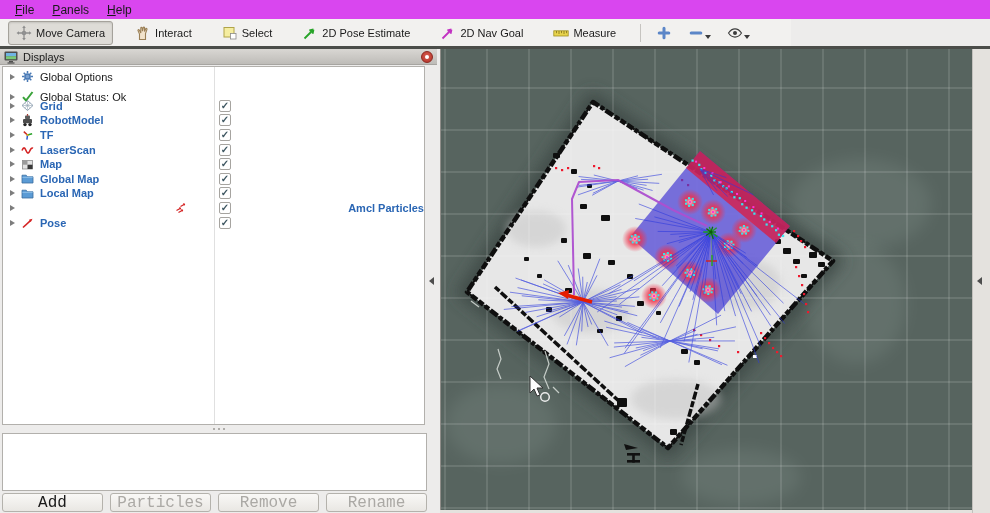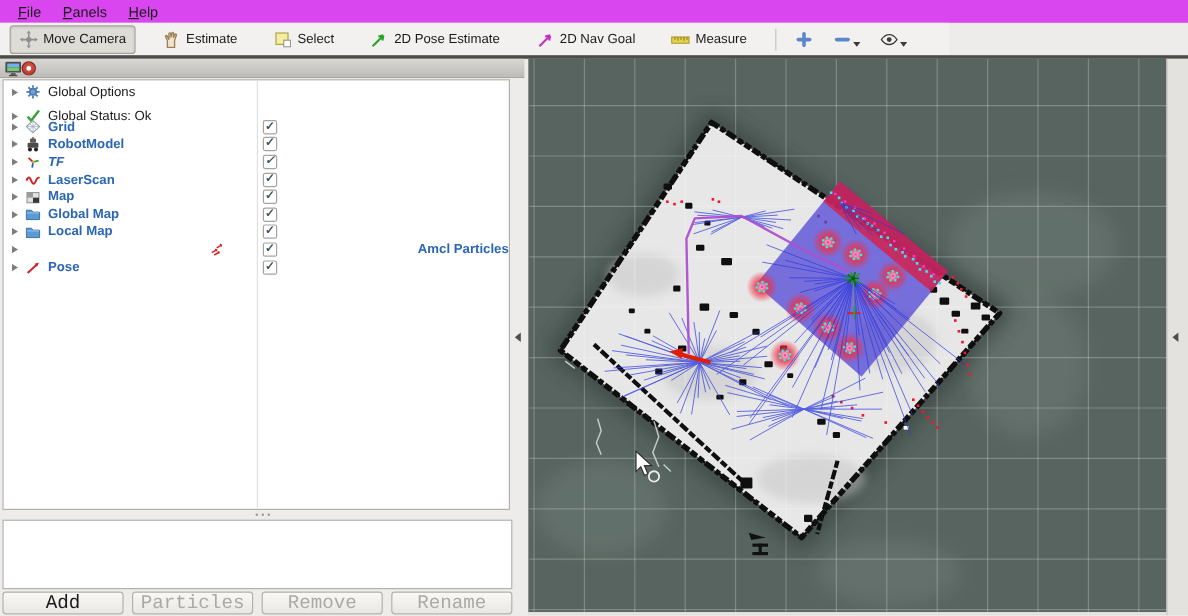--- a/index.html
+++ b/index.html
@@ -67,21 +67,21 @@
         </svg>
       </span>
       <span>Move Camera</span>
     </div>
     <div class="tool">
       <span class="ticon">
         <svg viewBox="0 0 16 16" width="100%" height="100%">
           <path d="M4.5 14.5V9L3 5.6c-.35-.8.75-1.4 1.25-.65L5.8 8V3.1c0-.95 1.3-.95 1.4 0l.3 3.1.8-3.6c.18-.8 1.3-.6 1.3.2l-.1 3.7 1.3-2.7c.4-.8 1.5-.3 1.2.55L10.5 8.6v5.9z" fill="#f2e3cb" stroke="#9a7f55" stroke-width="1.1"></path>
         </svg>
       </span>
-      <span>Estimate</span>
+      <span>Interact</span>
     </div>
     <div class="tool">
       <span class="ticon">
         <svg viewBox="0 0 16 16" width="100%" height="100%">
           <g>
             <rect x="2" y="2.5" width="10" height="9.5" fill="#f5eda0" stroke="#b0a448"></rect>
             <rect x="8.5" y="8.5" width="5.5" height="5.5" fill="#ffffff" stroke="#8a8a8a" stroke-width="0.8"></rect>
           </g>
         </svg>
       </span>
@@ -147,20 +147,21 @@
 <div id="panel-header">
   <span class="ticon" style="width:14px;height:12px">
     <svg viewBox="0 0 14 13" width="14" height="13">
         <rect x="0.5" y="0.5" width="13" height="9" rx="1" fill="#4e4e4e"></rect>
         <rect x="2" y="2" width="10" height="3.2" fill="#6fb4e4"></rect>
         <rect x="2" y="5.2" width="10" height="3" fill="#79c879"></rect>
         <rect x="5" y="10" width="4" height="1.4" fill="#4e4e4e"></rect>
         <rect x="3.5" y="11.4" width="7" height="1.2" fill="#4e4e4e"></rect>
       </svg>
   </span>
+  <span class="htitle">Displays</span>
   <span id="close-btn">
       <i></i>
     </span>
 </div>
 
 <div id="tree">
   <div id="col-div"></div>
 <div class="trow" style="top: 2px;">
       <span class="expander"></span>
       <span class="ricon">
@@ -204,21 +205,21 @@
             <rect x="2" y="5" width="9" height="4.2" rx="1"></rect>
             <circle cx="4" cy="10.6" r="1.7" fill="#222"></circle>
             <circle cx="9" cy="10.6" r="1.7" fill="#222"></circle>
             <rect x="5.9" y="0" width="1.2" height="1.8" fill="#a83a30"></rect>
           </g>
         </svg>
       </span>
       <span class="rlabel">RobotModel</span>
       <span class="cbox">✓</span>
     </div>
-    <div class="trow disp" style="top: 60.4px; font-style: italic;">
+    <div class="trow disp" style="top: 60.4px;">
       <span class="expander"></span>
       <span class="ricon">
         <svg viewBox="0 0 13 13" width="100%" height="100%">
           <g stroke-width="1.5" fill="none">
             <path d="M6.5 7L2.8 3.6" stroke="#cc2a22"></path>
             <path d="M6.5 7l4.6-1.2" stroke="#2aa22a"></path>
             <path d="M6.5 7l-.6 4.6" stroke="#2a5acc"></path>
             <circle cx="6.5" cy="7" r="1.1" fill="#ddaa22" stroke="none"></circle>
           </g>
         </svg>

